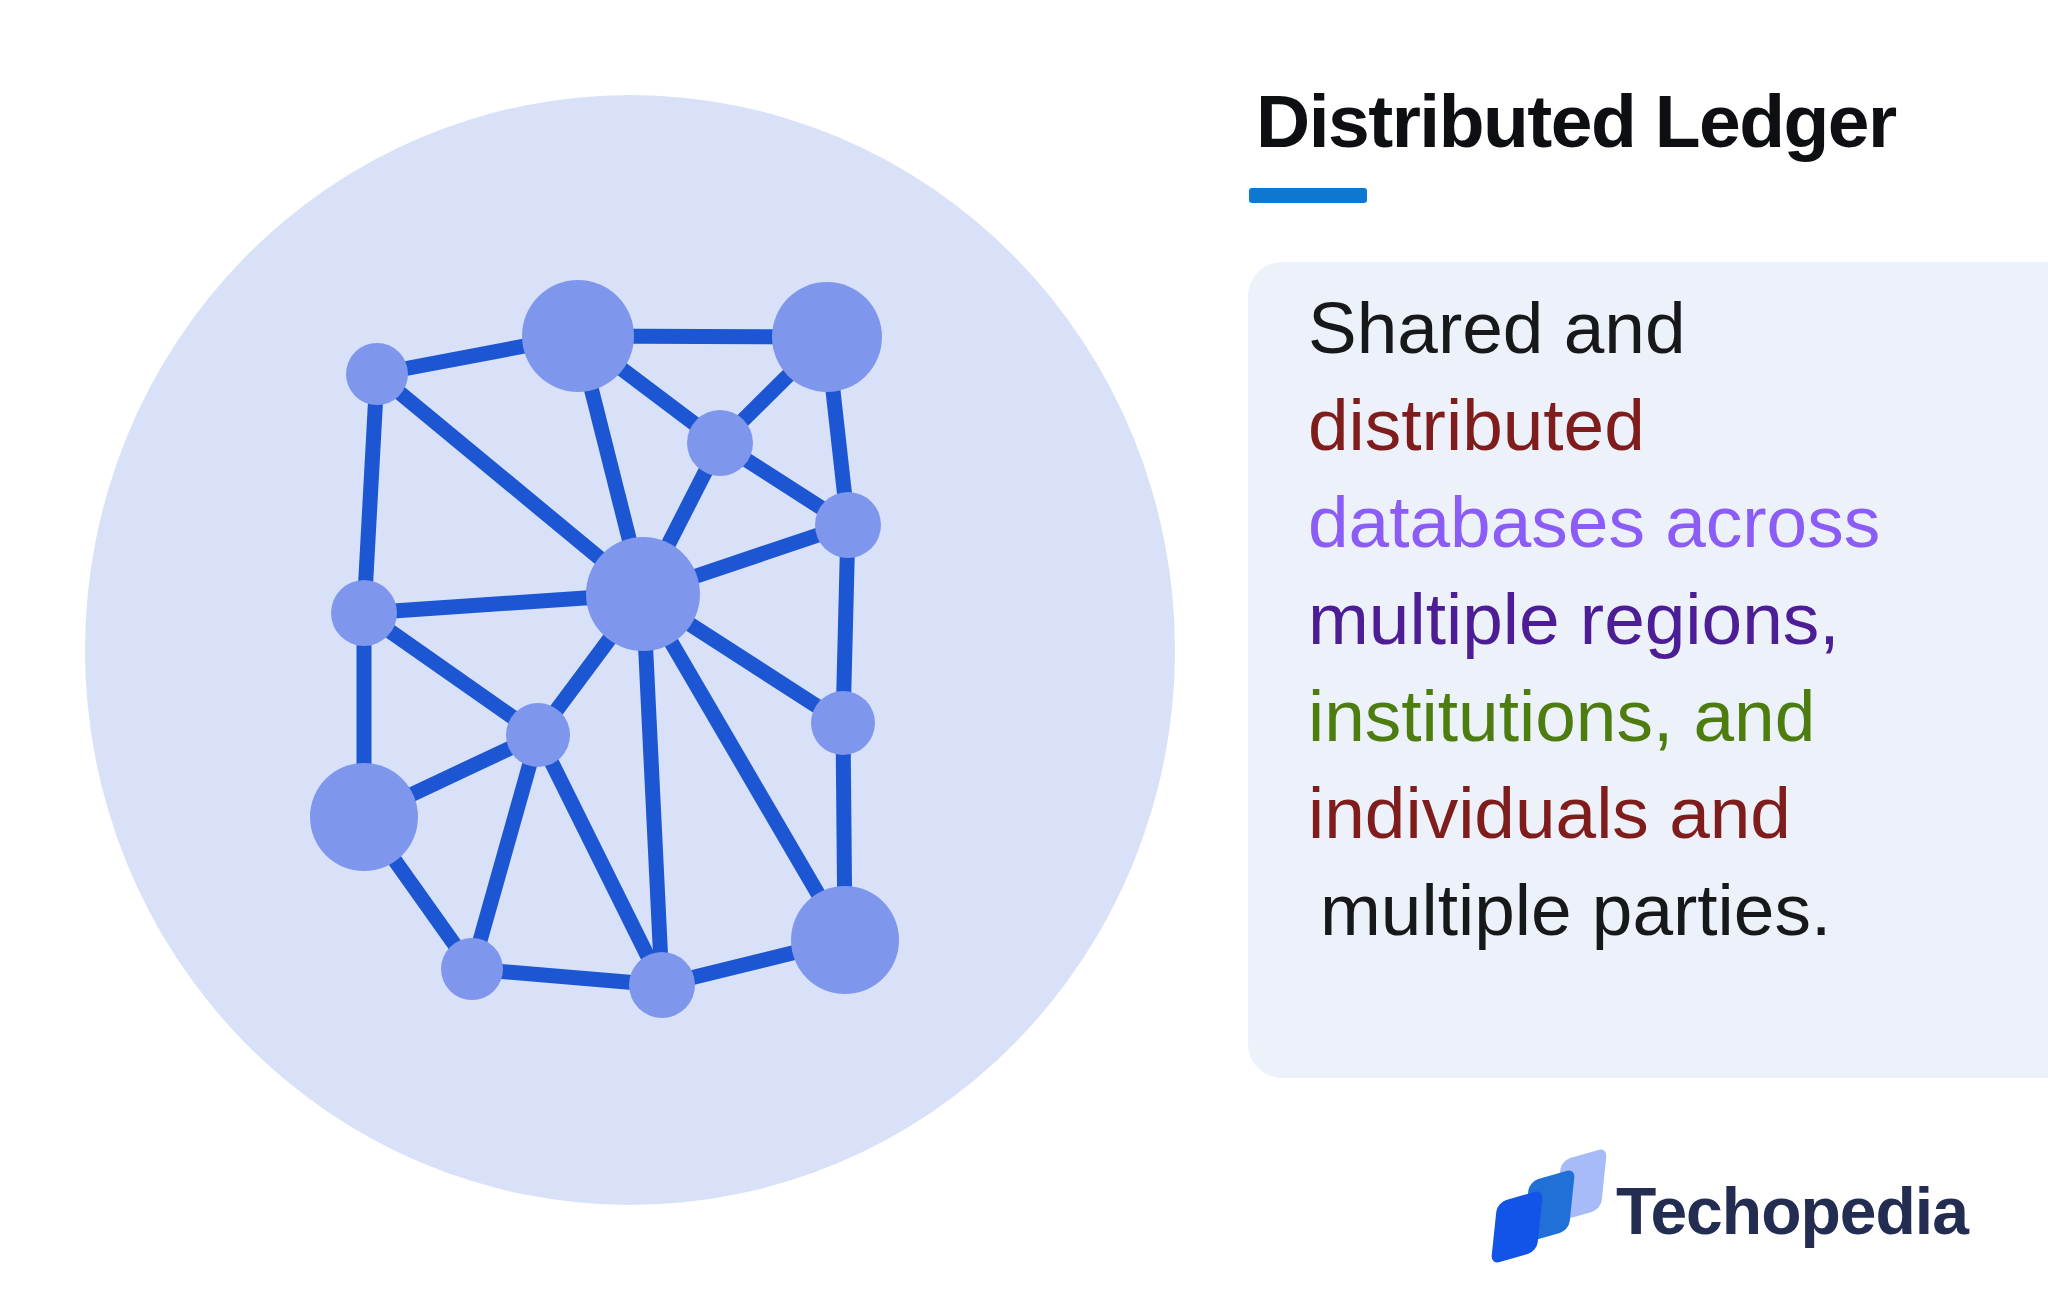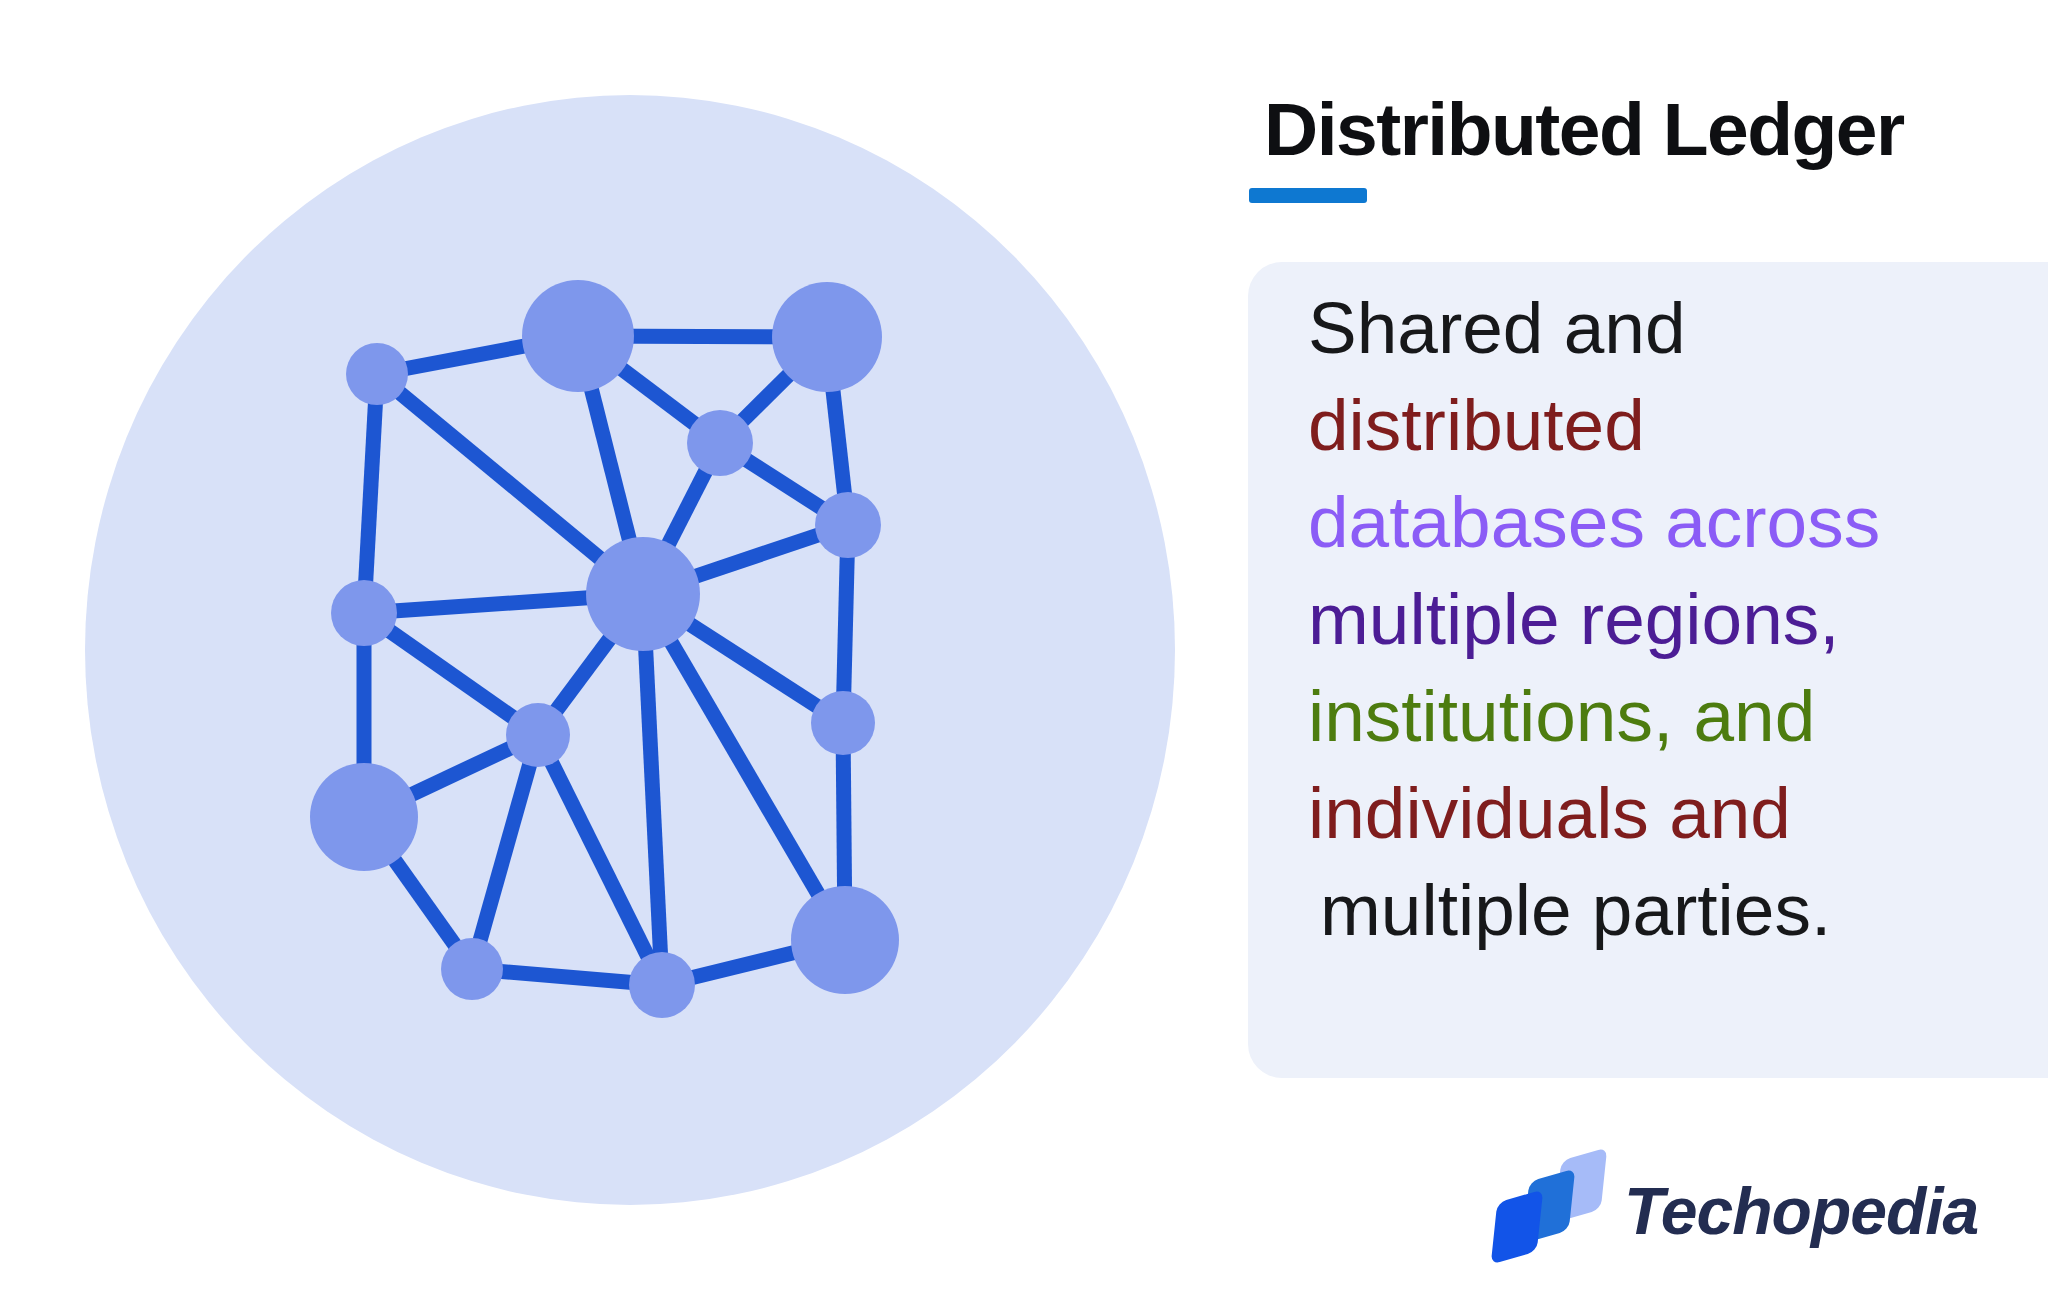--- a/index.html
+++ b/index.html
@@ -5,21 +5,21 @@
   html,body{margin:0;padding:0;}
   body{
     width:2048px;height:1297px;background:#ffffff;
     font-family:"Liberation Sans", sans-serif;
     -webkit-font-smoothing:antialiased;
   }
   .stage{position:relative;width:2048px;height:1297px;overflow:hidden;background:#ffffff;}
   #network-svg{position:absolute;left:0;top:0;}
 
   .page-title{
-    position:absolute;left:1248px;top:76px;margin:16px;
+    position:absolute;left:1248px;top:76px;margin:8px;
     font-size:75px;font-weight:700;line-height:1;
     color:#0e0f12;letter-spacing:-1.5px;white-space:nowrap;
   }
   .title-underline{
     position:absolute;left:1249px;top:188px;width:118px;height:15px;
     background:#0e78d1;border-radius:3px;
   }
   .def-box{
     position:absolute;left:1248px;top:262px;width:892px;height:816px;
     background:#edf1fa;border-radius:34px;box-sizing:border-box;
@@ -35,22 +35,22 @@
   }
   .brand-mark{position:relative;width:106px;height:122px;flex:0 0 auto;}
   .brand-mark span{
     position:absolute;width:46px;height:62px;border-radius:9px;
     transform:skew(-6deg,-16deg);
   }
   .sq-dark{left:0;top:46px;background:#1254e8;z-index:3;}
   .sq-mid{left:32px;top:25px;background:#2070d8;z-index:2;}
   .sq-light{left:64px;top:4px;background:#a6bbf8;z-index:1;}
   .brand-wordmark{
-    margin-left:24px;font-size:66px;font-weight:700;
-    color:#232d51;letter-spacing:-1px;white-space:nowrap;font-style:italic;
+    margin-left:16px;font-size:66px;font-weight:700;
+    color:#232d51;letter-spacing:-1px;white-space:nowrap;
   }
 </style>
 </head>
 <body>
 
 <div class="stage">
 
   <svg id="network-svg" width="1240" height="1297" viewBox="0 0 1240 1297">
       <ellipse cx="630" cy="650" rx="545" ry="555" fill="#d8e1f8"></ellipse>
       <line x1="377" y1="374" x2="578" y2="336" stroke="#1d56d2" stroke-width="15"></line>

